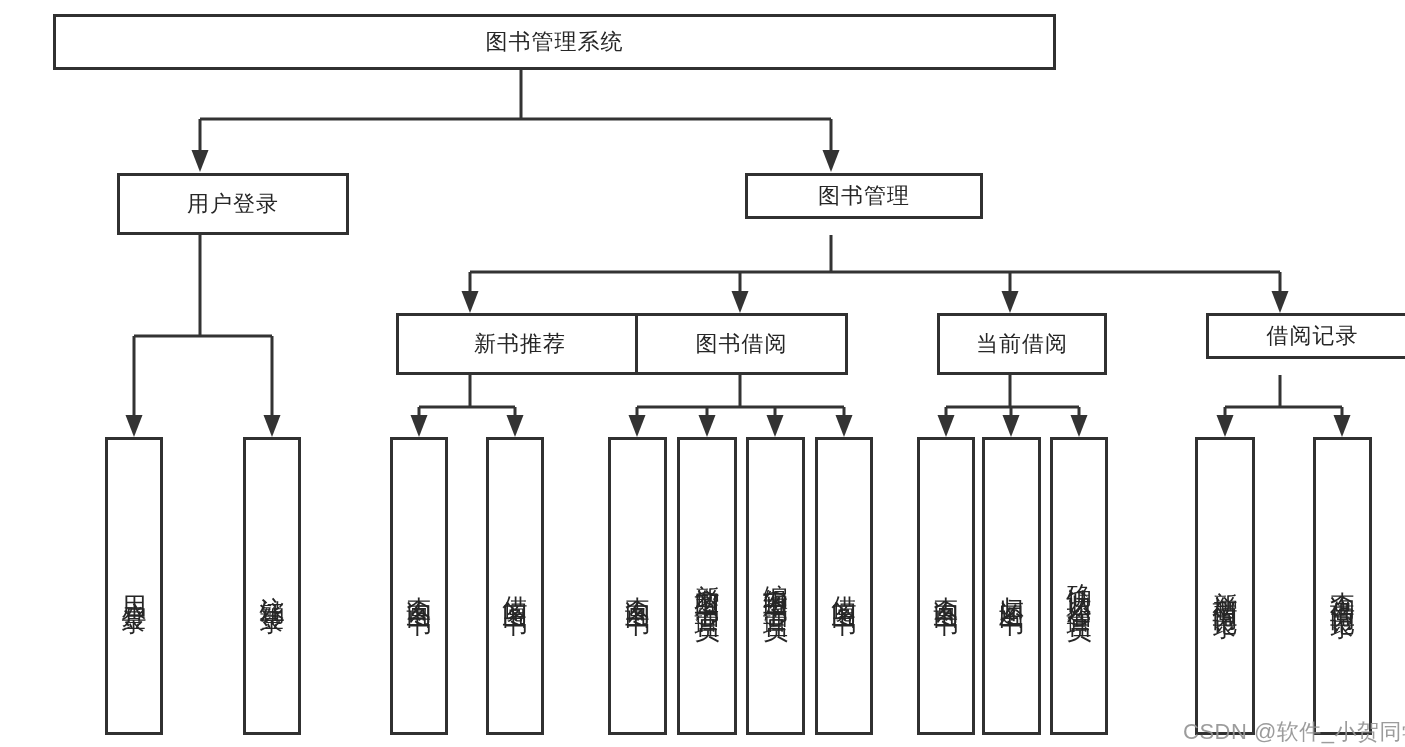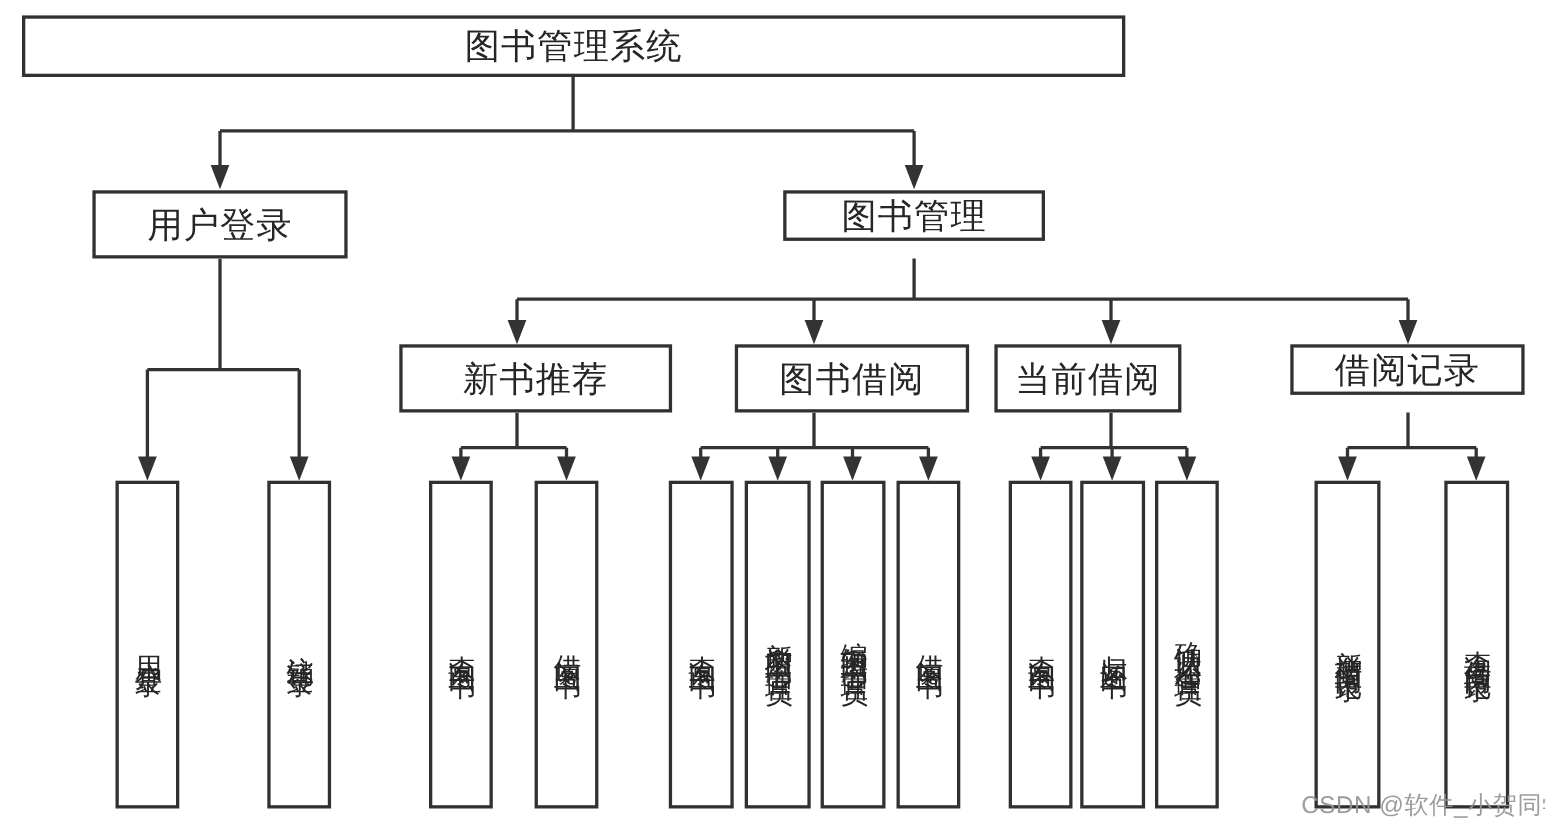--- a/index.html
+++ b/index.html
@@ -20,22 +20,23 @@
     box-sizing: border-box;
     border: 3px solid #313131;
     background: #ffffff;
     color: #262626;
     display: flex;
     align-items: center;
     justify-content: center;
     line-height: 1;
   }
   .h {
-    font-size: 32px;
+    font-size: 22px;
     letter-spacing: 1px;
+    margin-left: 33px;
   }
   .v {
     writing-mode: vertical-rl;
     text-orientation: mixed;
     font-size: 25px;
     letter-spacing: 5px;
   }
   #connectors {
     position: absolute;
     left: 0;
@@ -110,21 +111,21 @@
       <polygon points="1342,437 1333.5,415 1350.5,415"></polygon>
     </g>
   </svg>
 
   <div class="box h" style="left:20px; top:14px; width:1003px; height:56px;">图书管理系统</div>
 
   <div class="box h" style="left:84px; top:173px; width:232px; height:62px;">用户登录</div>
   <div class="box h" style="left:712px; top:173px; width:238px; height:46px;">图书管理</div>
 
   <div class="box h" style="left:363px; top:313px; width:248px; height:62px;">新书推荐</div>
-  <div class="box h" style="left:668px; top:313px; width:213px; height:62px;">图书借阅</div>
+  <div class="box h" style="left:602px; top:313px; width:213px; height:62px;">图书借阅</div>
   <div class="box h" style="left:904px; top:313px; width:170px; height:62px;">当前借阅</div>
   <div class="box h" style="left:1173px; top:313px; width:213px; height:46px;">借阅记录</div>
 
   <div class="box v" style="left:105px; top:437px; width:58px; height:298px;">用户登录</div>
   <div class="box v" style="left:243px; top:437px; width:58px; height:298px;">注销登录</div>
 
   <div class="box v" style="left:390px; top:437px; width:58px; height:298px;">查询图书</div>
   <div class="box v" style="left:486px; top:437px; width:58px; height:298px;">借阅图书</div>
 
   <div class="box v" style="left:608px; top:437px; width:59px; height:298px;">查询图书</div>

